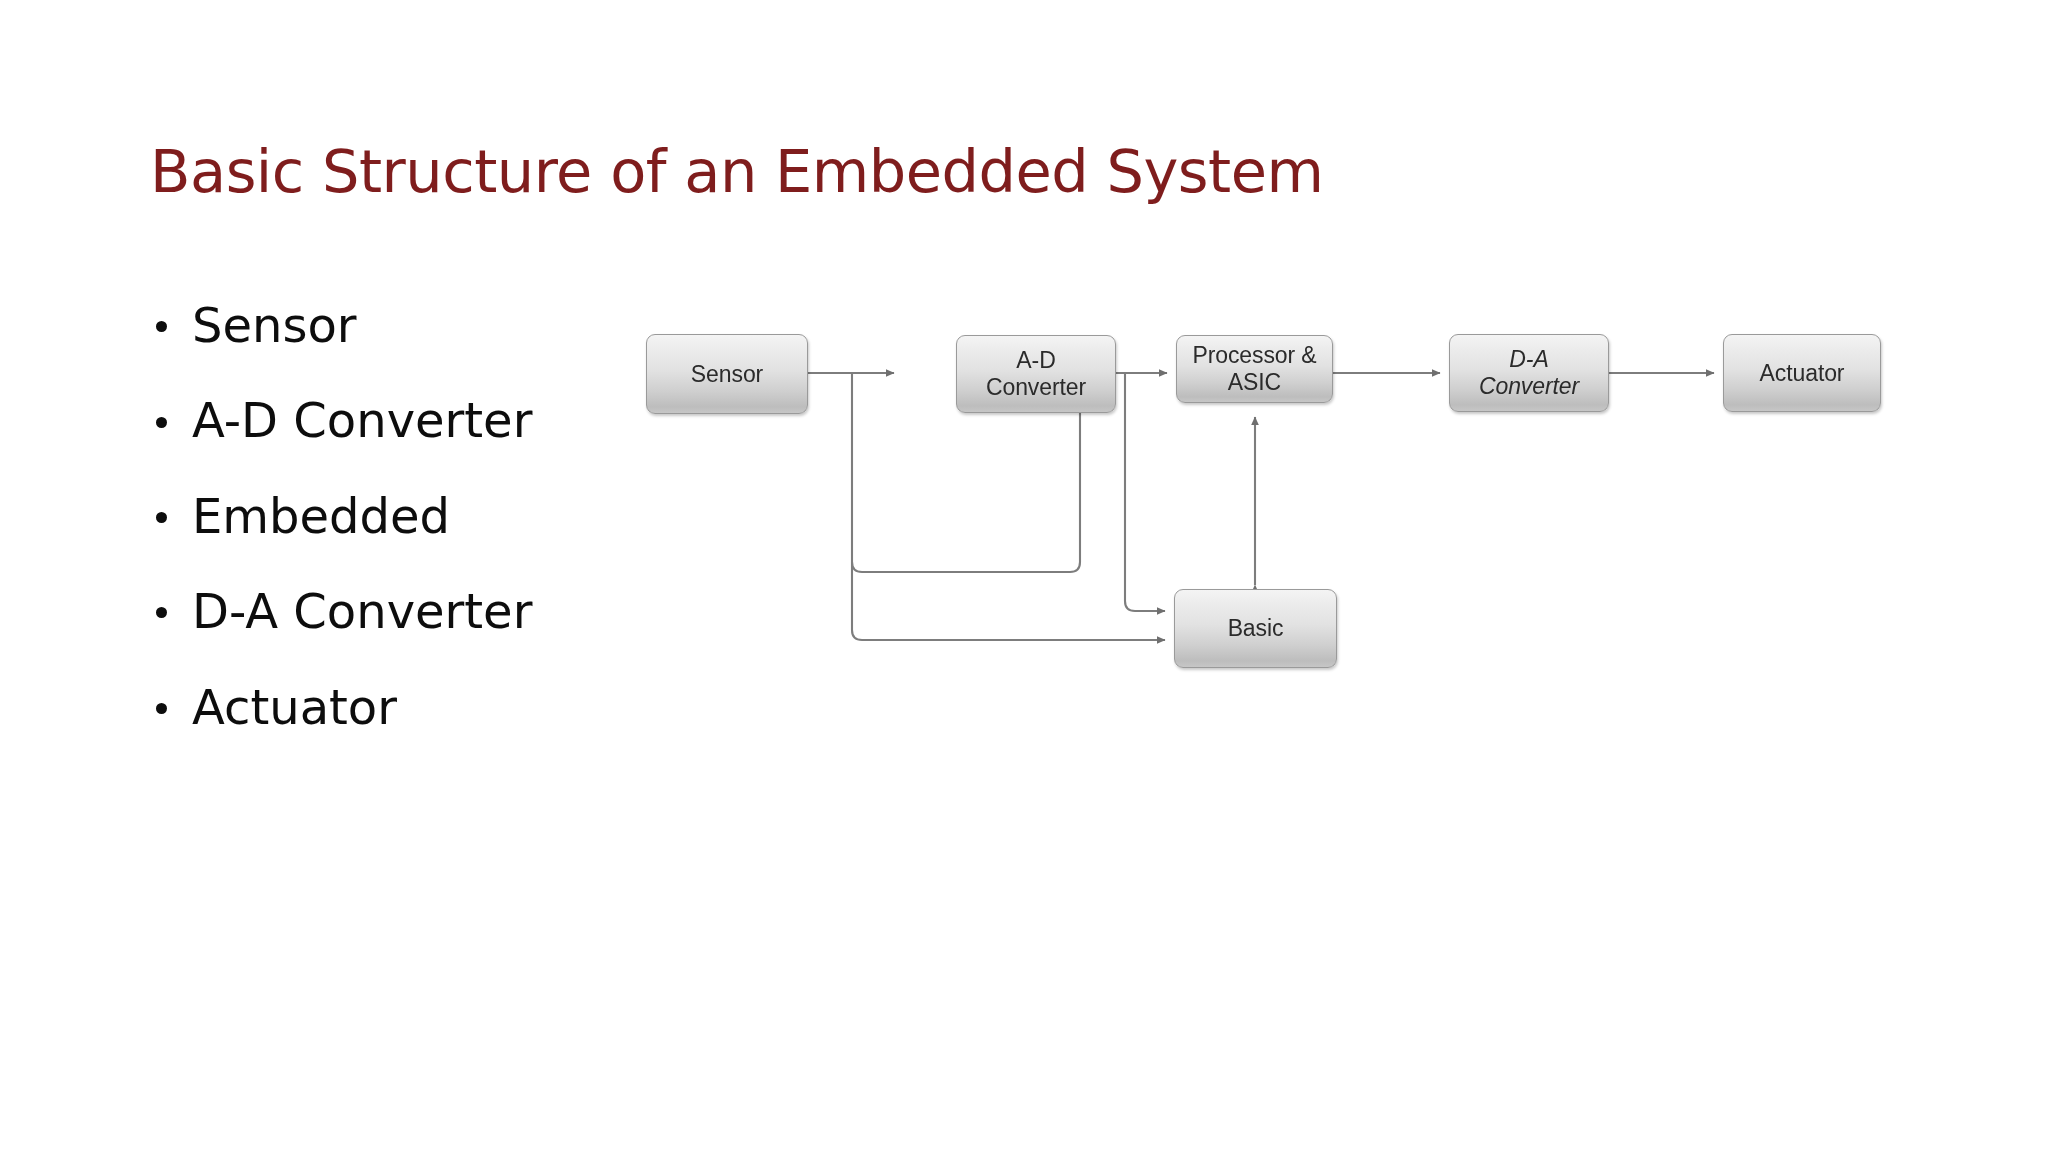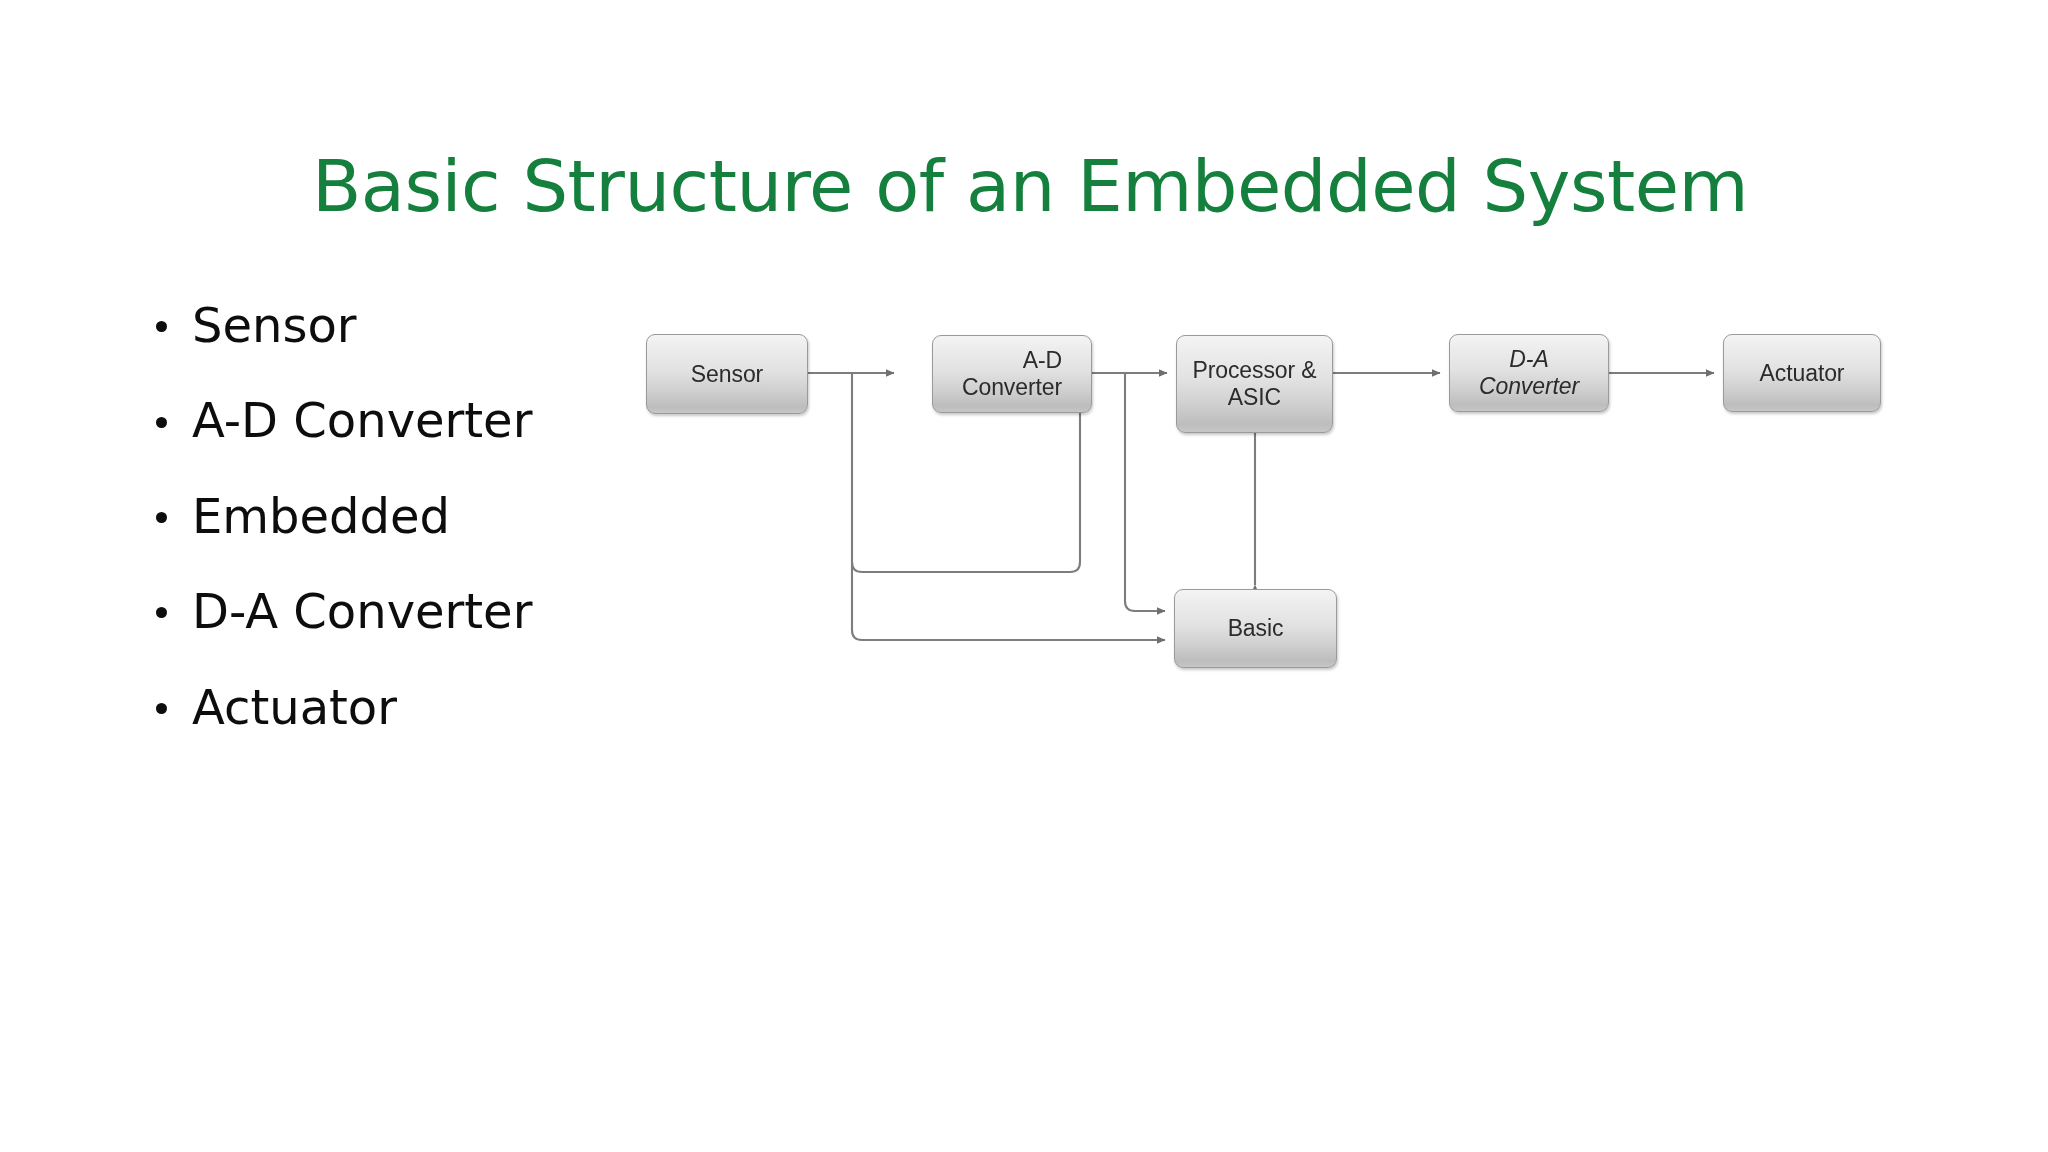--- a/index.html
+++ b/index.html
@@ -20,27 +20,26 @@
     overflow: hidden;
   }
 
   
   #slide-title {
     position: absolute;
     left: 150px;
     top: 102px;
     width: 1760px;
     font-family: "DejaVu Sans", "Liberation Sans", sans-serif;
-    font-size: 72px;
+    font-size: 59px;
     font-weight: 400;
     line-height: 1.0;
     letter-spacing: -0.5px;
-    color: #15803d;
+    color: #7f1d1d;
     white-space: nowrap;
-    text-align: center;
   }
 
   
   #bullet-list {
     position: absolute;
     left: 152px;
     top: 300px;
     width: 470px;
     list-style: none;
     margin: 0;
@@ -161,26 +160,26 @@
 
         <path d="M1125,374 L1125,601 Q1125,611 1135,611 L1165,611" marker-end="url(#ah)"></path>
       </g>
     </svg>
   </div>
 
   <div class="node-box" style="left:646px; top:334px; width:162px; height:80px;">
     <span class="node-label">Sensor</span>
   </div>
 
-  <div class="node-box" style="left:932px; top:335px; width:160px; height:78px;text-align:right;">
+  <div class="node-box" style="left:956px; top:335px; width:160px; height:78px;">
     <span class="node-label">A-D
 Converter</span>
   </div>
 
-  <div class="node-box" style="left:1176px; top:335px; width:157px; height:98px;">
+  <div class="node-box" style="left:1176px; top:335px; width:157px; height:68px;">
     <span class="node-label">Processor &amp;
 ASIC</span>
   </div>
 
   <div class="node-box" style="left:1449px; top:334px; width:160px; height:78px;font-style:italic;">
     <span class="node-label">D-A
 Converter</span>
   </div>
 
   <div class="node-box" style="left:1723px; top:334px; width:158px; height:78px;">

